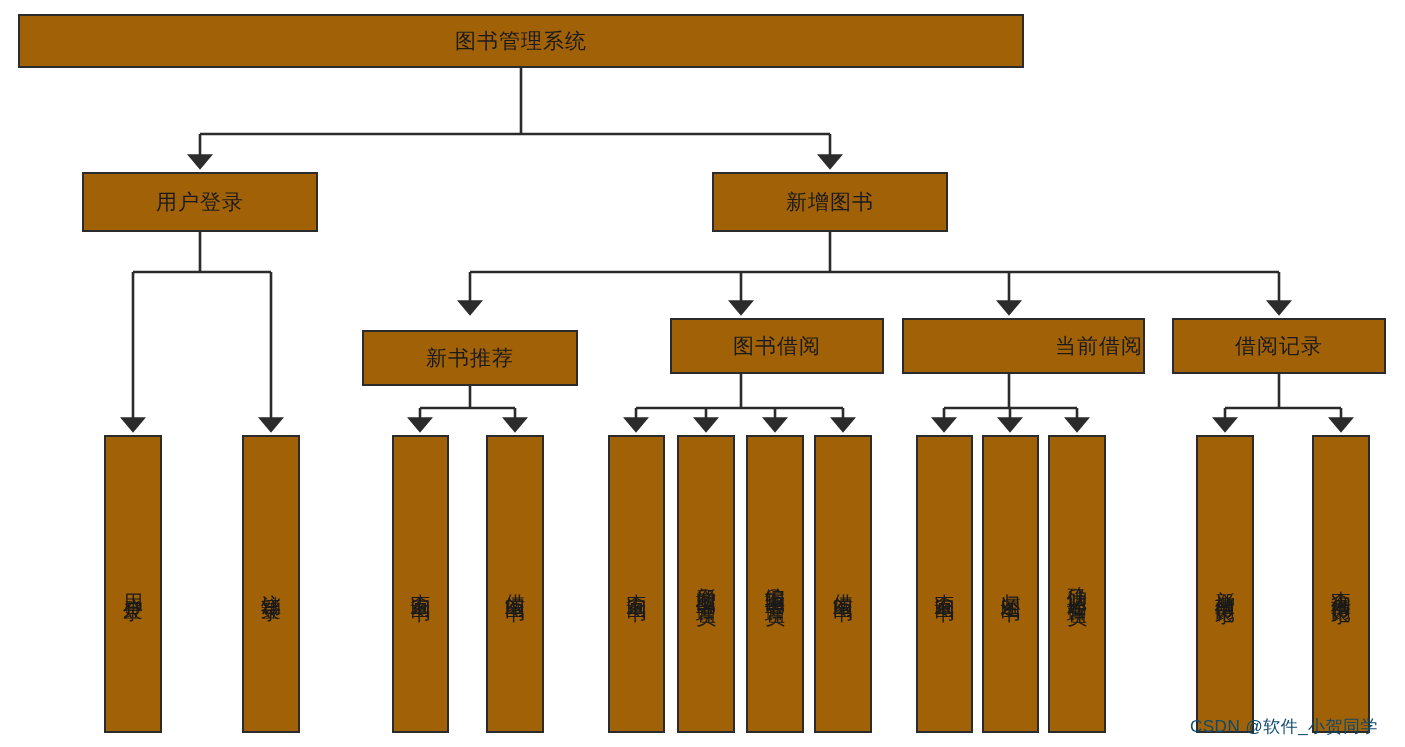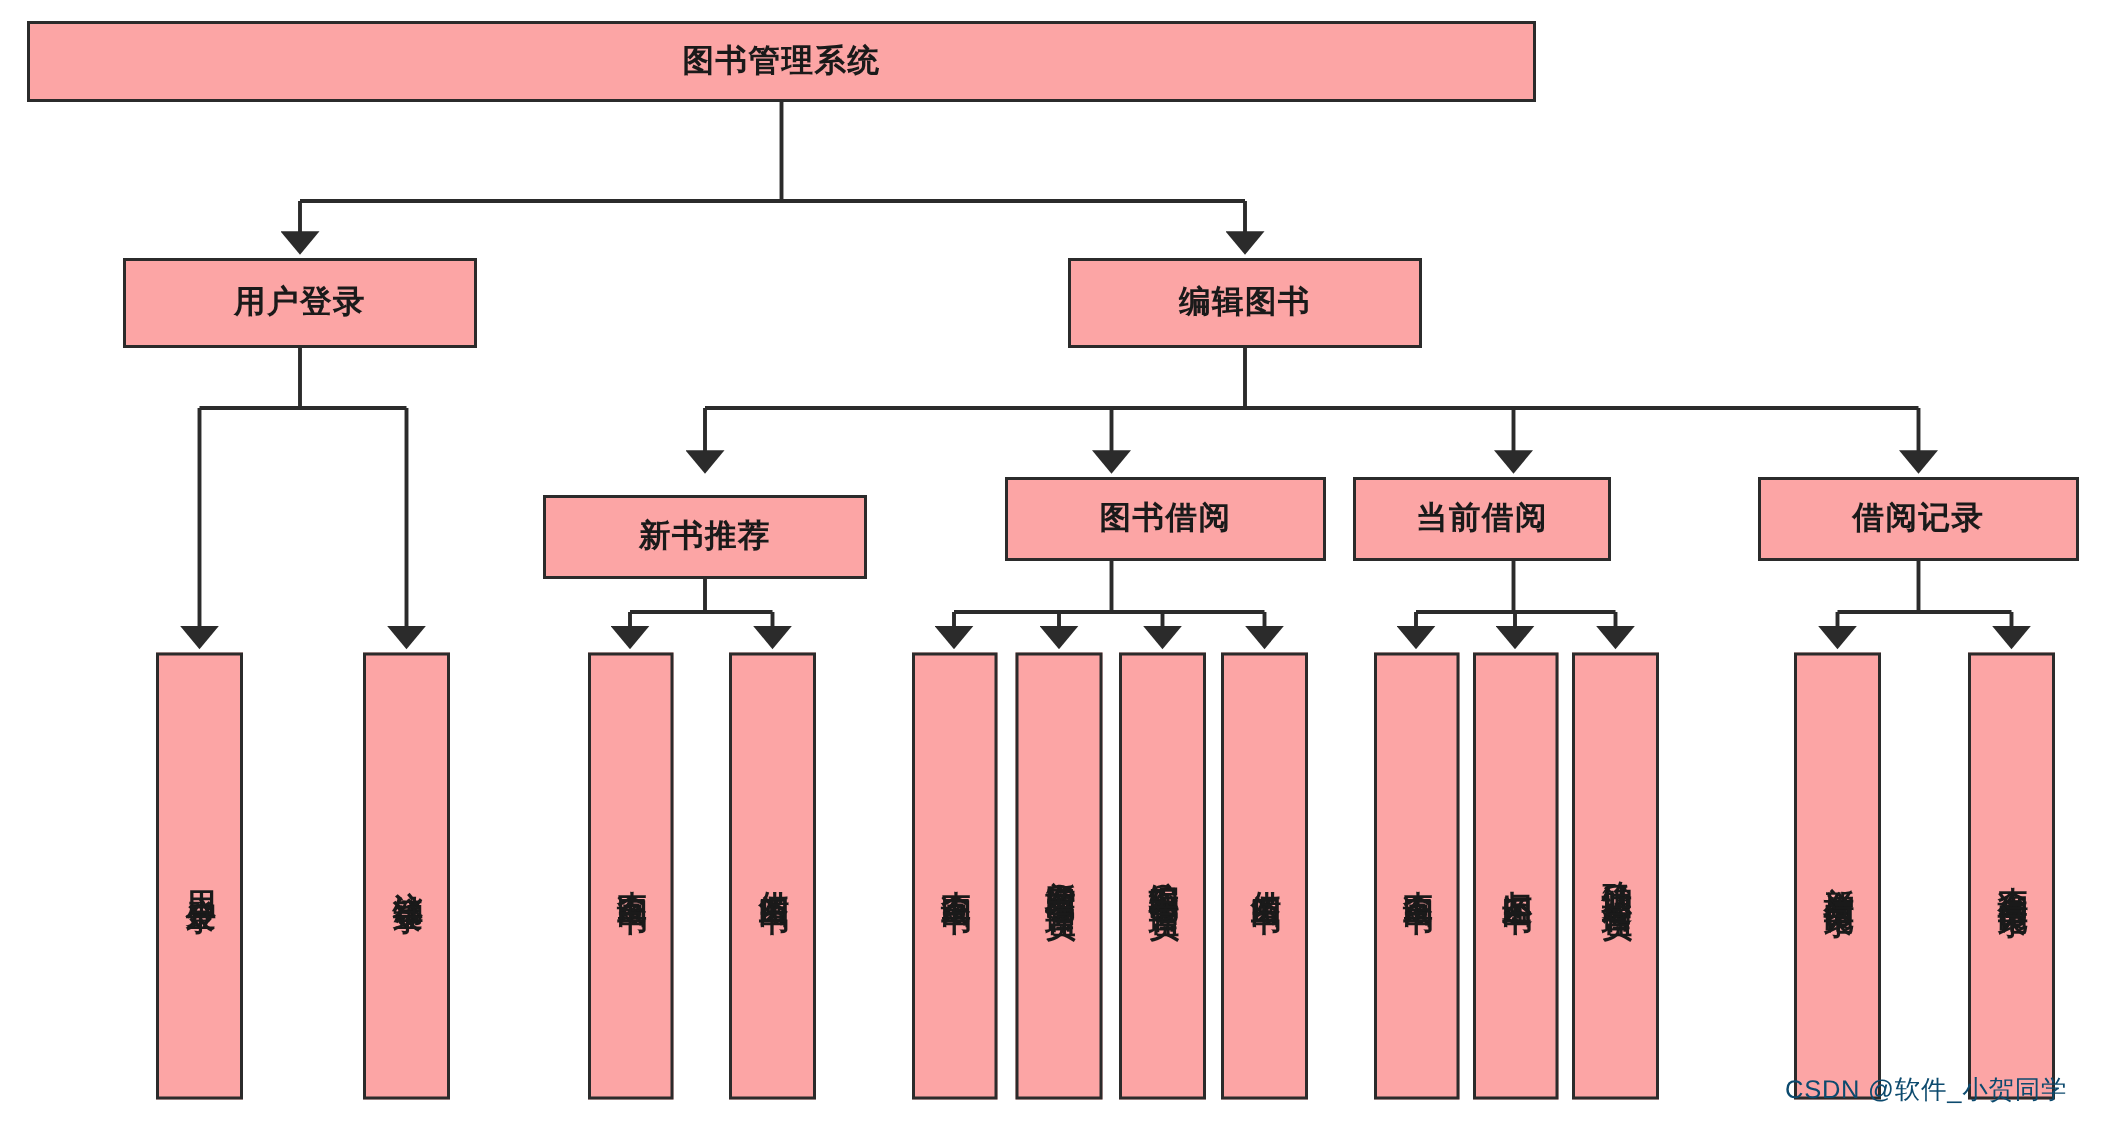--- a/index.html
+++ b/index.html
@@ -21,27 +21,26 @@
     position: absolute;
     left: 0;
     top: 0;
     width: 1405px;
     height: 747px;
     pointer-events: none;
   }
   .node {
     position: absolute;
     box-sizing: border-box;
-    background: #fca5a5;
+    background: #a16207;
     border: 2px solid #0ea5e9;
     display: flex;
     align-items: center;
     justify-content: center;
     color: #1a1a1a;
-    font-weight: bold;
   }
   .node.horiz {
     font-size: 21px;
     letter-spacing: 1px;
     line-height: 1.2;
   }
   .node.vert {
     writing-mode: vertical-rl;
     text-orientation: upright;
     font-size: 20px;
@@ -121,30 +120,30 @@
   </svg>
 
   <div class="node horiz" id="node-root" style="left: 18px; top: 14px; width: 1006px; height: 54px; border-color: rgb(43, 43, 43); color: rgb(26, 26, 26);">
     <span>图书管理系统</span>
   </div>
 
   <div class="node horiz" id="node-l2-0" style="left: 82px; top: 172px; width: 236px; height: 60px; border-color: rgb(43, 43, 43); color: rgb(26, 26, 26);">
     <span>用户登录</span>
   </div>
   <div class="node horiz" id="node-l2-1" style="left: 712px; top: 172px; width: 236px; height: 60px; border-color: rgb(43, 43, 43); color: rgb(26, 26, 26);">
-    <span>编辑图书</span>
+    <span>新增图书</span>
   </div>
 
   <div class="node horiz" id="node-l3-0" style="left: 362px; top: 330px; width: 216px; height: 56px; border-color: rgb(43, 43, 43); color: rgb(26, 26, 26);">
     <span>新书推荐</span>
   </div>
   <div class="node horiz" id="node-l3-1" style="left: 634px; top: 318px; width: 214px; height: 56px; border-color: rgb(43, 43, 43); color: rgb(26, 26, 26); margin-left: 36px;">
     <span>图书借阅</span>
   </div>
-  <div class="node horiz" id="node-l3-2" style="left: 902px; top: 318px; width: 172px; height: 56px; border-color: rgb(43, 43, 43); color: rgb(26, 26, 26);">
+  <div class="node horiz" id="node-l3-2" style="left: 902px; top: 318px; width: 243px; height: 56px; border-color: rgb(43, 43, 43); color: rgb(26, 26, 26); justify-content: flex-end;">
     <span>当前借阅</span>
   </div>
   <div class="node horiz" id="node-l3-3" style="left: 1172px; top: 318px; width: 214px; height: 56px; border-color: rgb(43, 43, 43); color: rgb(26, 26, 26);">
     <span>借阅记录</span>
   </div>
 
   <div class="node vert" id="node-leaf-0" style="left: 104px; top: 435px; width: 58px; height: 298px; border-color: rgb(43, 43, 43); color: rgb(26, 26, 26);">
     <span class="vtext">用户登录</span>
   </div>
   <div class="node vert" id="node-leaf-1" style="left: 242px; top: 435px; width: 58px; height: 298px; border-color: rgb(43, 43, 43); color: rgb(26, 26, 26);">

